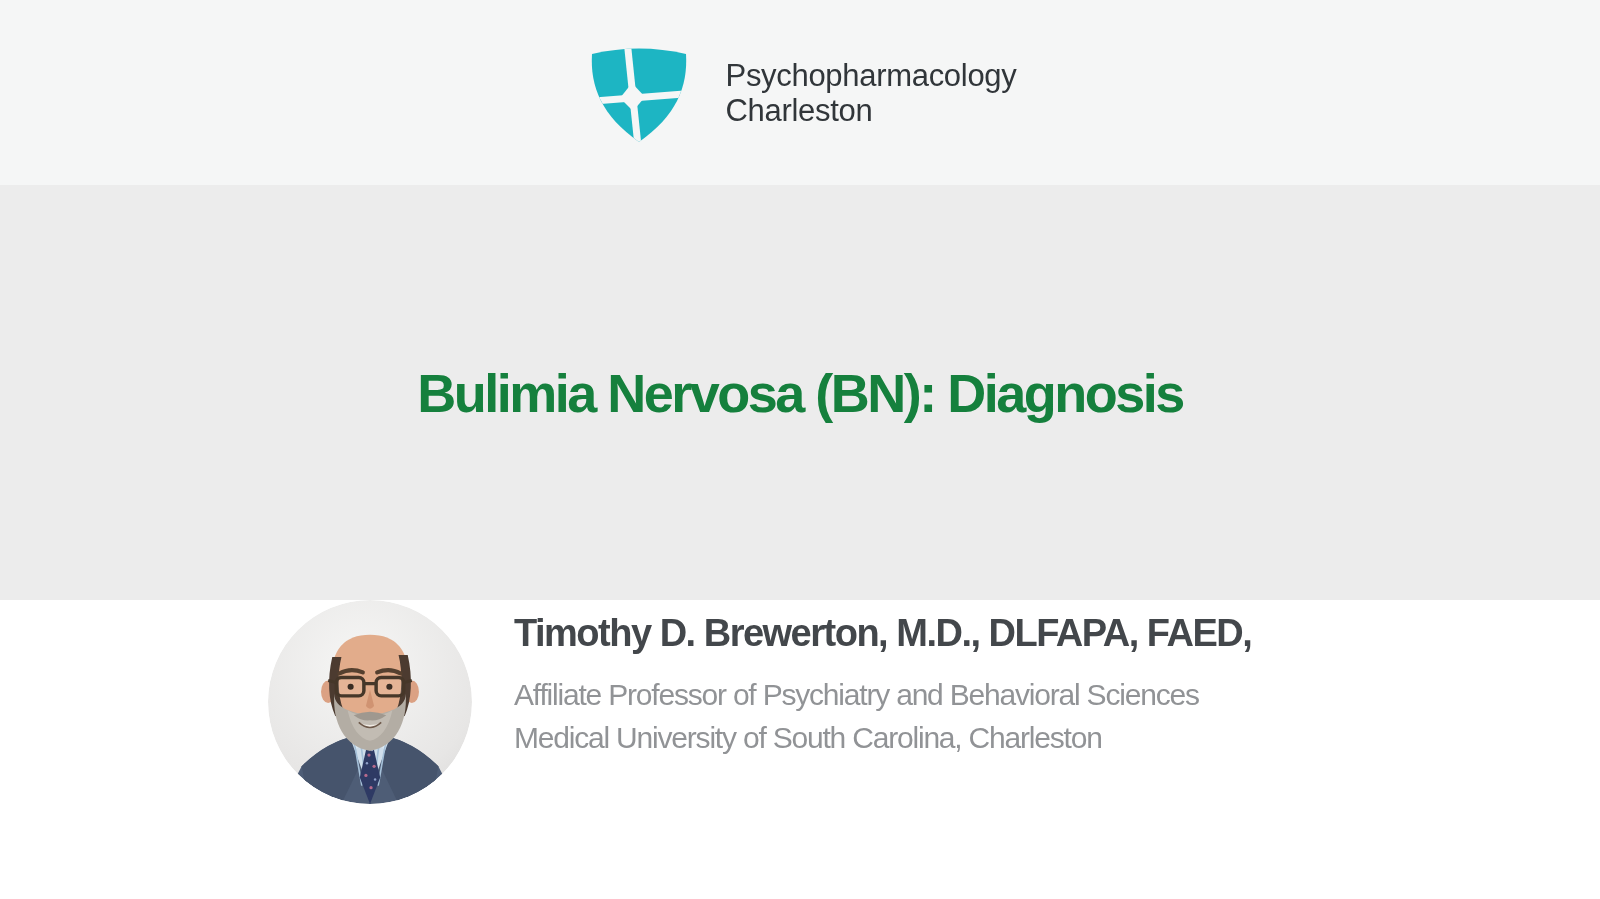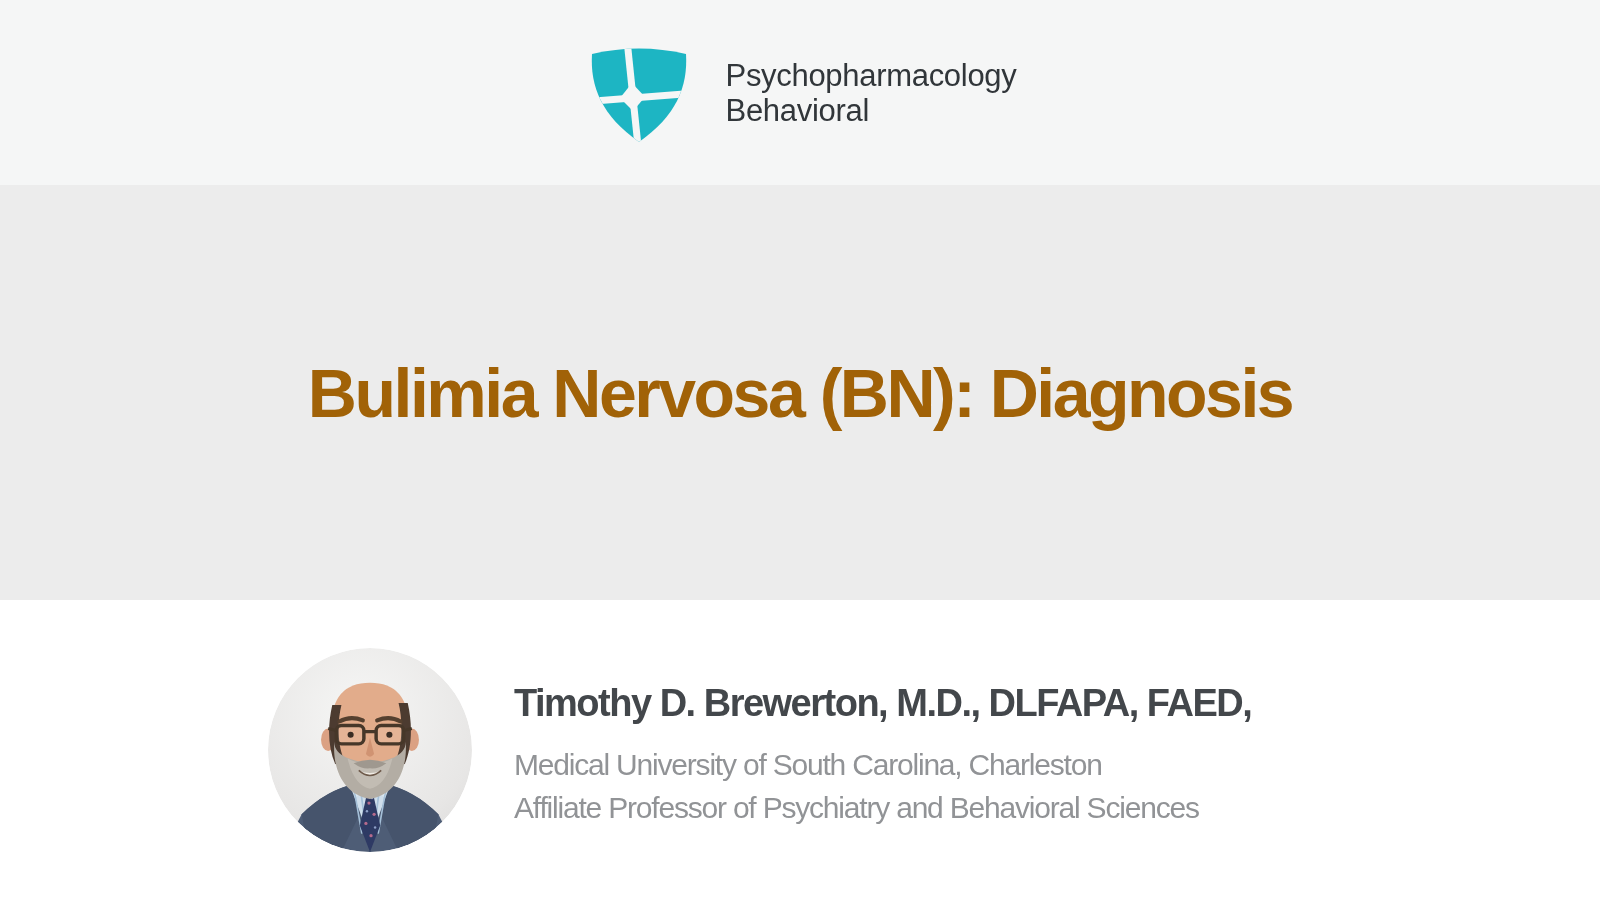--- a/index.html
+++ b/index.html
@@ -29,35 +29,35 @@
 
   
   .title-band {
     height: 415px;
     background: #ececec;
     display: flex;
     align-items: center;
     justify-content: center;
   }
   .slide-title {
-    font-size: 68px;
+    font-size: 54px;
     font-weight: 700;
-    color: #a16207;
+    color: #15803d;
     letter-spacing: -2.5px;
     line-height: 90px;
     text-align: center;
   }
   .slide-title span { display: block; }
 
   
   .author-strip {
     height: 299px;
     background: #ffffff;
     display: flex;
-    align-items: center;
+    align-items: flex-start;
     padding-left: 268px;
     gap: 42px;
     border-radius: 11px;
   }
   .avatar {
     width: 204px; height: 204px;
     border-radius: 50%;
     overflow: hidden;
     flex: 0 0 auto;
   }
@@ -96,21 +96,21 @@
         </defs>
         <path d="M8,12 Q55,1 102,12 C104,45 92,74 55,100 C18,74 6,45 8,12 Z" fill="#1db5c3"></path>
         <g clip-path="url(#shieldClip)">
           <line x1="43" y1="-2" x2="54" y2="104" stroke="#f5f6f6" stroke-width="7"></line>
           <line x1="-2" y1="60" x2="112" y2="51" stroke="#f5f6f6" stroke-width="7"></line>
           <polygon points="48,41 61,55 49,69 36,56" fill="#f5f6f6"></polygon>
         </g>
       </svg>
       <div class="brand-text">
         <span>Psychopharmacology</span>
-        <span>Behavioral</span>
+        <span>Charleston</span>
       </div>
     </div>
   </header>
 
   <section class="title-band">
     <h1 class="slide-title">
       <span>Bulimia Nervosa (BN): Diagnosis</span>
     </h1>
   </section>
 
@@ -195,18 +195,18 @@
           <path d="M89,120 Q100,129 111,120 Q100,125 89,120 Z" fill="#f0ebe4"></path>
           <path d="M89,120 Q100,130 111,120" stroke="#6e5a4b" stroke-width="1.6" fill="none"></path>
         </g>
       </svg>
     </div>
 
     <div class="author-info">
       <h2 class="author-name">
         <span>Timothy D. Brewerton, M.D., DLFAPA, FAED,</span>
       </h2>
+      <p class="author-sub">Affiliate Professor of Psychiatry and Behavioral Sciences</p>
       <p class="author-sub">Medical University of South Carolina, Charleston</p>
-      <p class="author-sub">Affiliate Professor of Psychiatry and Behavioral Sciences</p>
     </div>
 
   </section>
 </div>
 
 </body></html>

